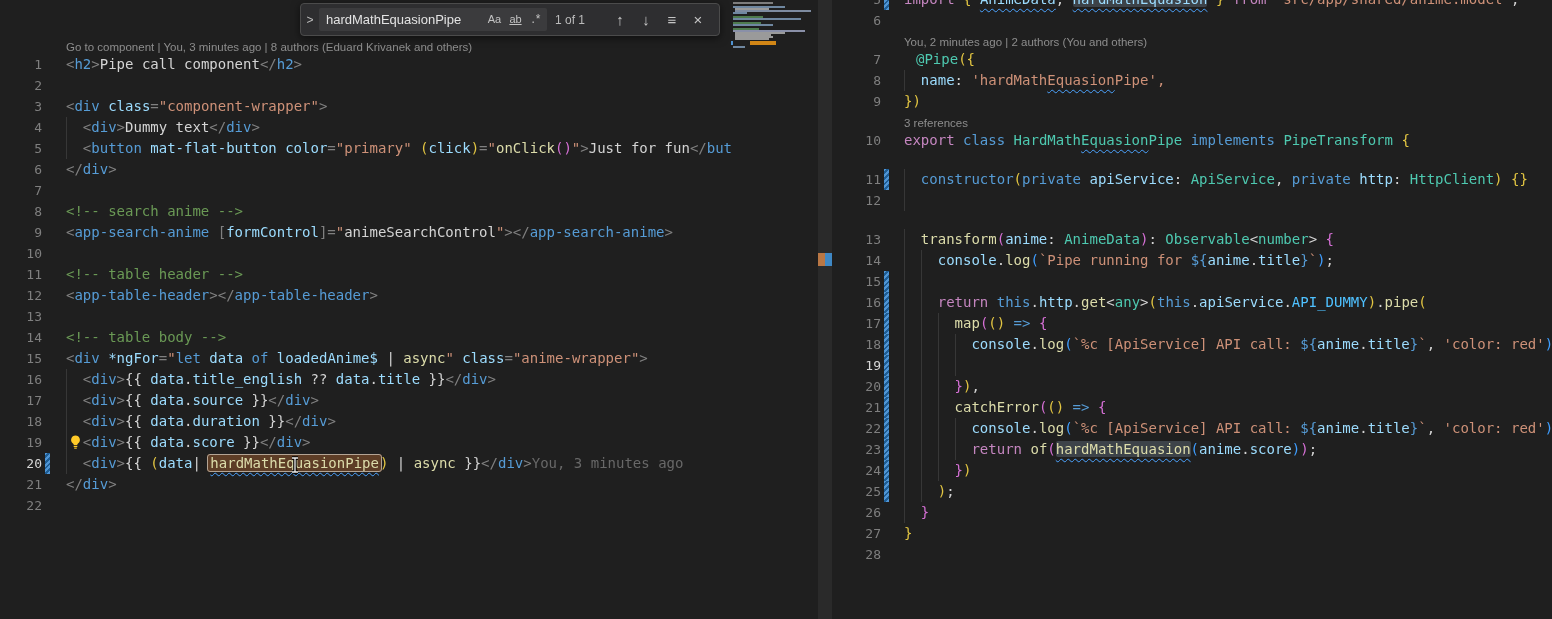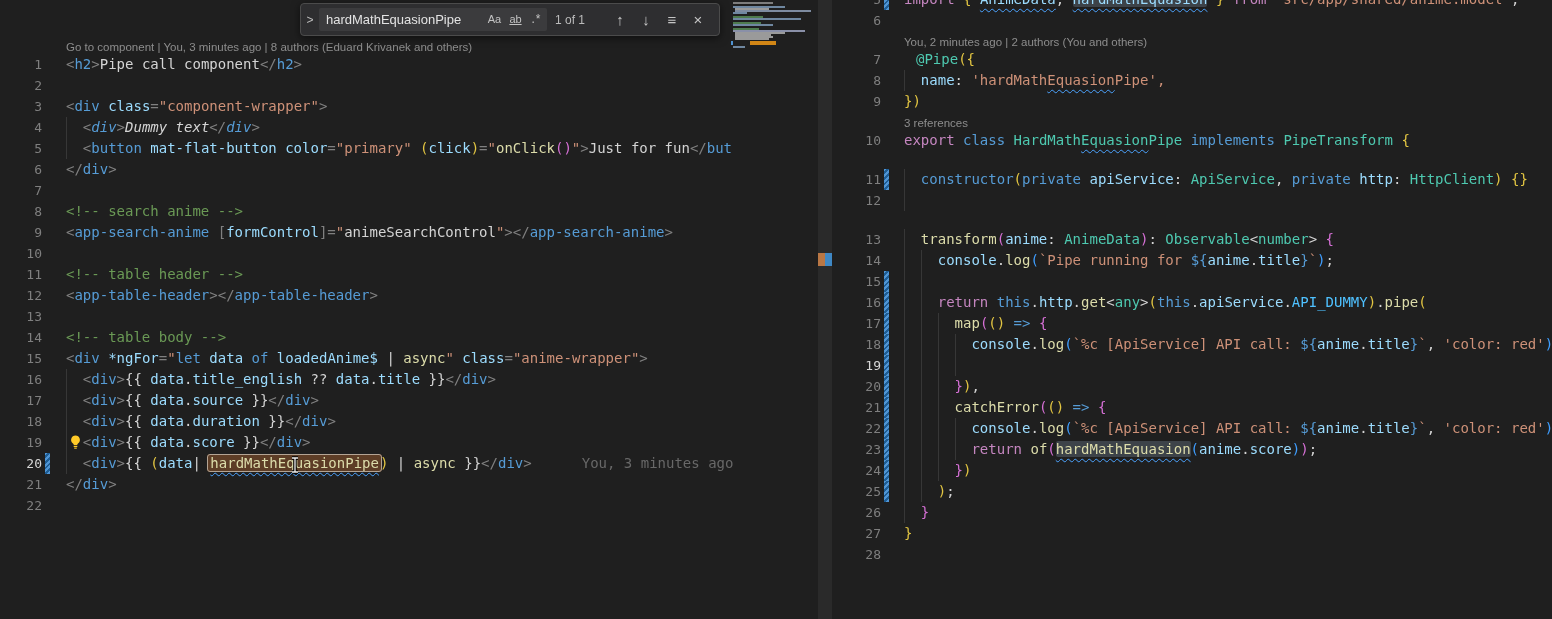--- a/index.html
+++ b/index.html
@@ -10,21 +10,21 @@
   #editor-right{left:832px;width:720px;}
   .row{position:absolute;left:0;width:100%;height:21px;}
   .lensrow{height:18px;}
   .num{position:absolute;left:0;top:0;text-align:right;color:#7f7f7f;font-size:13px;line-height:21px;}
   .num.act{color:#d7d7d7;}
   .code{position:absolute;top:0;white-space:pre;font-size:14px;line-height:21px;color:#d4d4d4;}
   .lens{display:inline-block;font-family:"Liberation Sans",sans-serif;font-size:11.5px;color:#8d8d8d;line-height:18px;}
   .guide{position:absolute;top:0;height:100%;width:1px;background:#373737;}
   .mod{position:absolute;top:0;width:5px;height:21px;
        background:repeating-linear-gradient(135deg,#4f94d4 0 2px,#1e5d94 2px 4px);}
-  .blame{color:#686868;margin-left:50px;}
+  .blame{color:#686868;}
   .sq{text-decoration:underline wavy #4ba3ff 1px;text-underline-offset:4px;text-decoration-skip-ink:none;}
   .occ{background:rgba(92,104,116,.5);border-radius:2px;}
   .match{background:rgba(178,102,48,.42);border:1px solid #b3a494;border-radius:3px;padding:0 2px;margin:0 -2px;}
   .redmark{position:absolute;left:23px;top:4px;width:0;height:0;
            border-left:7px solid #f14c4c;border-top:5px solid transparent;border-bottom:5px solid transparent;}
   .bulbwrap{position:absolute;left:69px;top:3px;}
   
   #find-widget{position:absolute;left:300px;top:3px;width:418px;height:31px;z-index:30;
       background:#2e2e30;border:1px solid #4b4b4b;border-radius:4px;box-shadow:0 2px 8px rgba(0,0,0,.55);
       display:flex;align-items:center;font-family:"Liberation Sans",sans-serif;}
@@ -61,21 +61,21 @@
         <span class="num" style="width: 42px;">2</span>
         <span class="code" style="left: 66px;"></span>
       </div>
       <div class="row" style="top: 96px;">
         <span class="num" style="width: 42px;">3</span>
         <span class="code" style="left: 66px;"><span class="c-pu">&lt;</span><span class="c-tag">div</span><span class="c-txt"> </span><span class="c-attr">class</span><span class="c-pu">=</span><span class="c-str">"component-wrapper"</span><span class="c-pu">&gt;</span></span>
       </div>
       <div class="row" style="top: 117px;">
         <i class="guide" style="left: 66px;"></i>
         <span class="num" style="width: 42px;">4</span>
-        <span class="code" style="left: 66px; font-style: italic;"><span>  </span><span class="c-pu">&lt;</span><span class="c-tag">div</span><span class="c-pu">&gt;</span><span class="c-txt">Dummy text</span><span class="c-pu">&lt;/</span><span class="c-tag">div</span><span class="c-pu">&gt;</span></span>
+        <span class="code" style="left: 66px;"><span>  </span><span class="c-pu">&lt;</span><span class="c-tag">div</span><span class="c-pu">&gt;</span><span class="c-txt">Dummy text</span><span class="c-pu">&lt;/</span><span class="c-tag">div</span><span class="c-pu">&gt;</span></span>
       </div>
       <div class="row" style="top: 138px;">
         <i class="guide" style="left: 66px;"></i>
         <span class="num" style="width: 42px;">5</span>
         <span class="code" style="left: 66px;"><span>  </span><span class="c-pu">&lt;</span><span class="c-tag">button</span><span class="c-txt"> </span><span class="c-attr">mat-flat-button</span><span class="c-txt"> </span><span class="c-attr">color</span><span class="c-pu">=</span><span class="c-str">"primary"</span><span class="c-txt"> </span><span class="c-b1">(</span><span class="c-attr">click</span><span class="c-b1">)</span><span class="c-pu">=</span><span class="c-str">"</span><span class="c-fn">onClick</span><span class="c-b2">()</span><span class="c-str">"</span><span class="c-pu">&gt;</span><span class="c-txt">Just for fun</span><span class="c-pu">&lt;/</span><span class="c-tag">but</span></span>
       </div>
       <div class="row" style="top: 159px;">
         <span class="num" style="width: 42px;">6</span>
         <span class="code" style="left: 66px;"><span class="c-pu">&lt;/</span><span class="c-tag">div</span><span class="c-pu">&gt;</span></span>
       </div>

